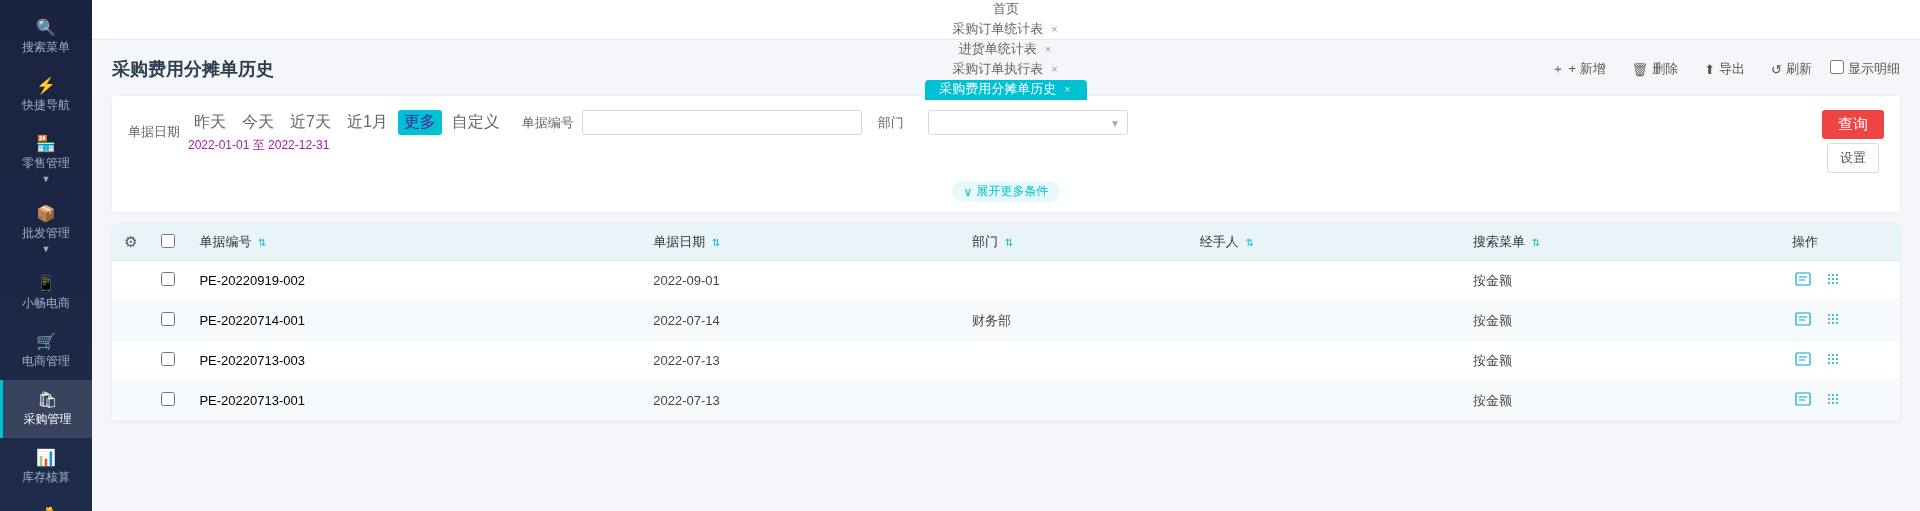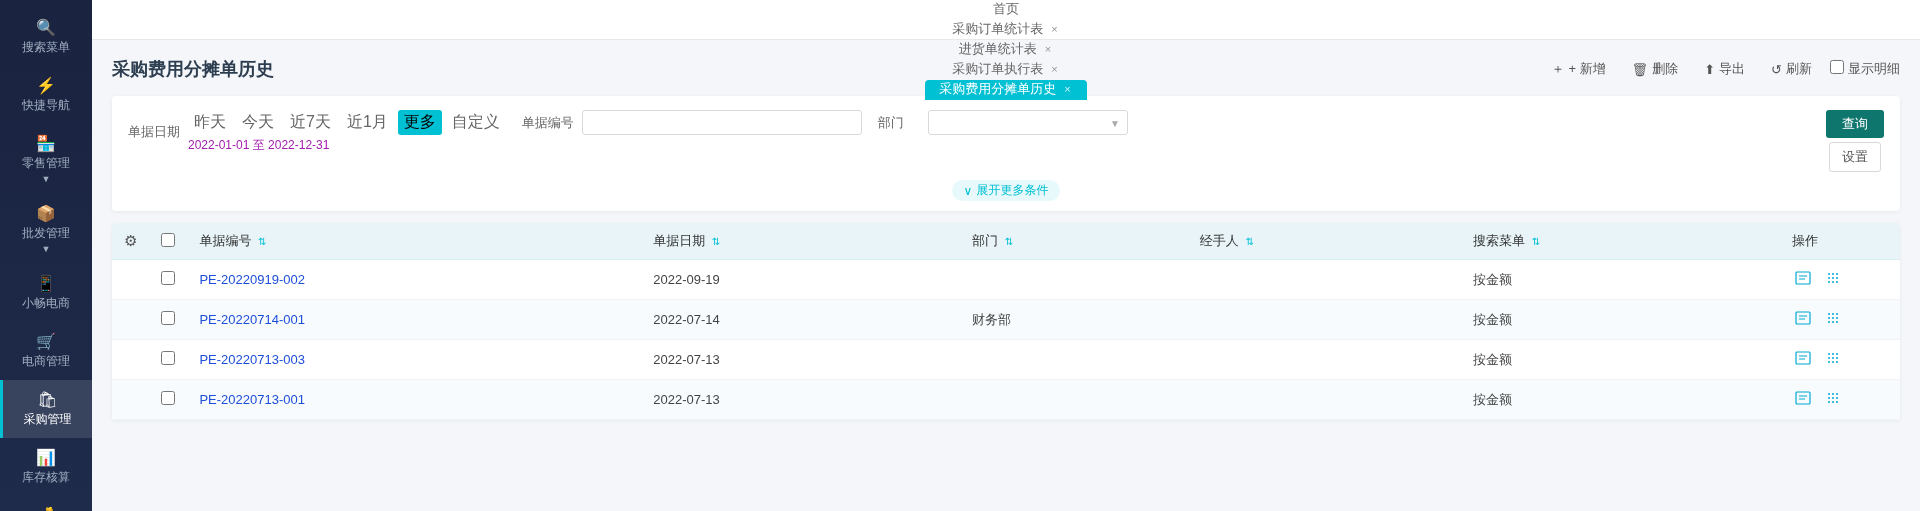--- a/index.html
+++ b/index.html
@@ -172,21 +172,21 @@
     .dq-btn {
       font-size: 16px;
       color: #666;
       cursor: pointer;
       padding: 2px 6px;
       border-radius: 3px;
       white-space: nowrap;
     }
     .dq-btn.more {
       background: #00c0d4;
-      color: #000000;
+      color: #4c1d95;
       border-radius: 3px;
     }
     .date-range-input {
       font-size: 12px;
       color: #a21caf;
       margin-top: 2px;
     }
     .search-input-field {
       border: 1px solid #d9d9d9;
       border-radius: 3px;
@@ -217,27 +217,27 @@
       content: '▼';
       font-size: 10px;
       color: #aaa;
       position: absolute;
       right: 8px;
       top: 50%;
       transform: translateY(-50%);
       pointer-events: none;
     }
     .search-btn {
-      background: #0f766e;
+      background: #ef4444;
       color: #fff;
       border: none;
       padding: 5px 16px;
       border-radius: 3px;
       cursor: pointer;
-      font-size: 13px;
+      font-size: 15px;
       white-space: nowrap;
     }
     .setting-btn {
       background: #fff;
       color: #555;
       border: 1px solid #d9d9d9;
       padding: 5px 12px;
       border-radius: 3px;
       cursor: pointer;
       font-size: 13px;
@@ -292,21 +292,21 @@
       border-bottom: 1px solid #eef4f8;
     }
     tbody tr.row-odd { background: #fff; }
     tbody tr.row-even { background: #f7fbfd; }
     tbody td {
       padding: 8px 12px;
       color: #444;
       white-space: nowrap;
     }
     td.link-cell a {
-      color: #1d4ed8;
+      color: #000000;
       text-decoration: none;
     }
     .action-icons {
       display: flex;
       gap: 8px;
       align-items: center;
     }
     .act-icon {
       color: #00a8d4;
       cursor: pointer;
@@ -522,21 +522,21 @@
         </thead>
         <tbody id="table-body">
         <tr class="row-odd">
       <td class="settings-icon-cell"></td>
       <td class="checkbox-cell">
         <input type="checkbox" style="">
       </td>
       <td class="link-cell">
         <a href="#">PE-20220919-002</a>
       </td>
-      <td>2022-09-19</td>
+      <td>2022-09-01</td>
       <td></td>
       <td></td>
       <td>按金额</td>
       <td class="ops-col">
         <div class="action-icons">
           <span class="act-icon" title="查看">
             <svg width="16" height="16" viewBox="0 0 16 16" fill="none" xmlns="http://www.w3.org/2000/svg">
               <rect x="1" y="2" width="14" height="12" rx="1" stroke="#00a8d4" stroke-width="1.2" fill="none"></rect>
               <line x1="4" y1="6" x2="12" y2="6" stroke="#00a8d4" stroke-width="1.2"></line>
               <line x1="4" y1="9" x2="10" y2="9" stroke="#00a8d4" stroke-width="1.2"></line>

